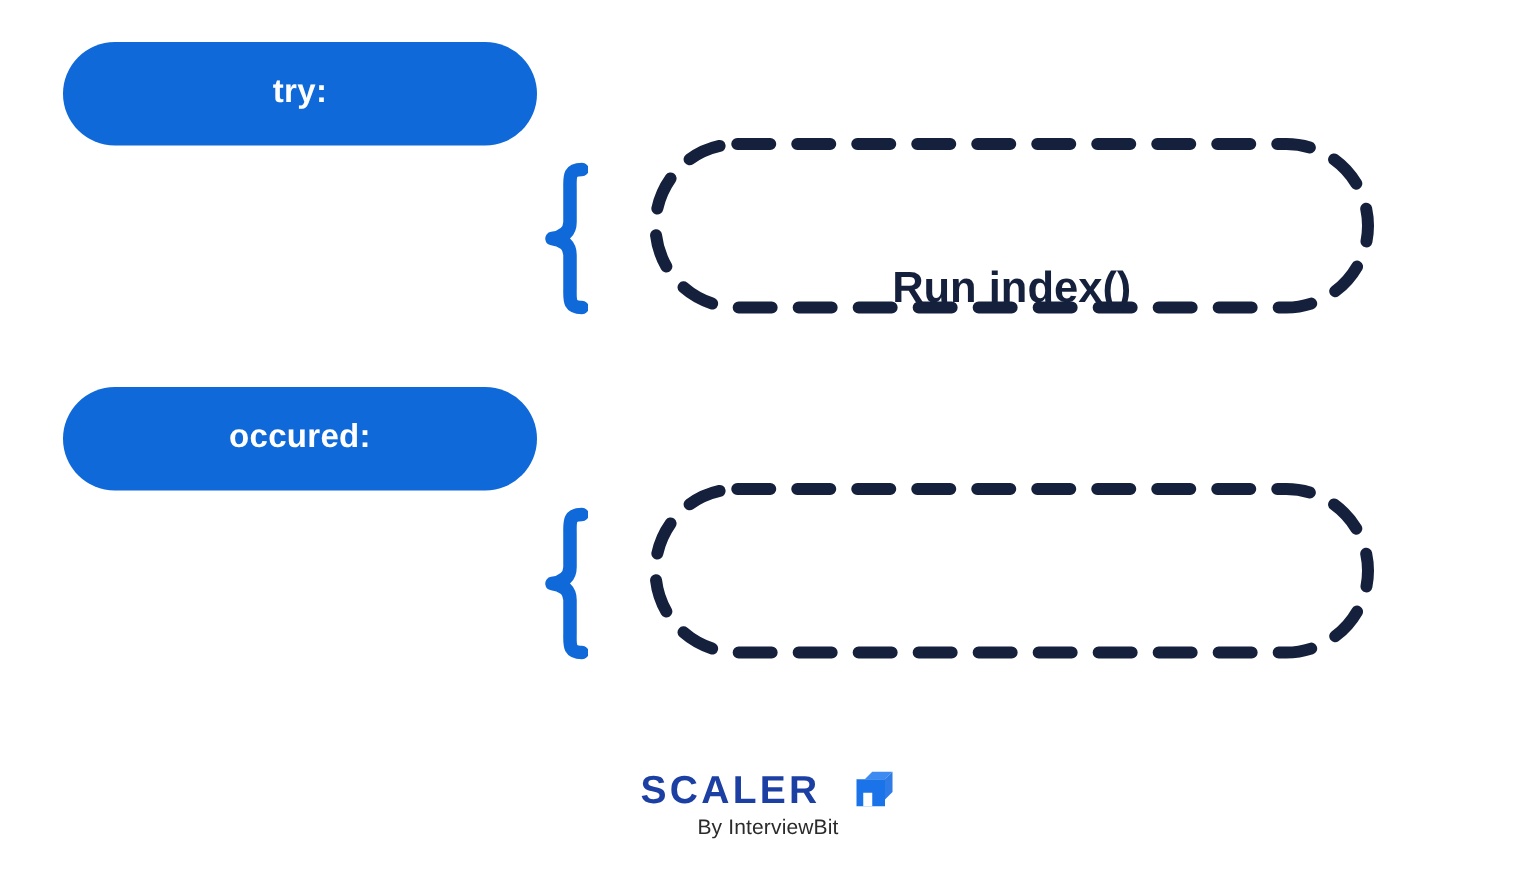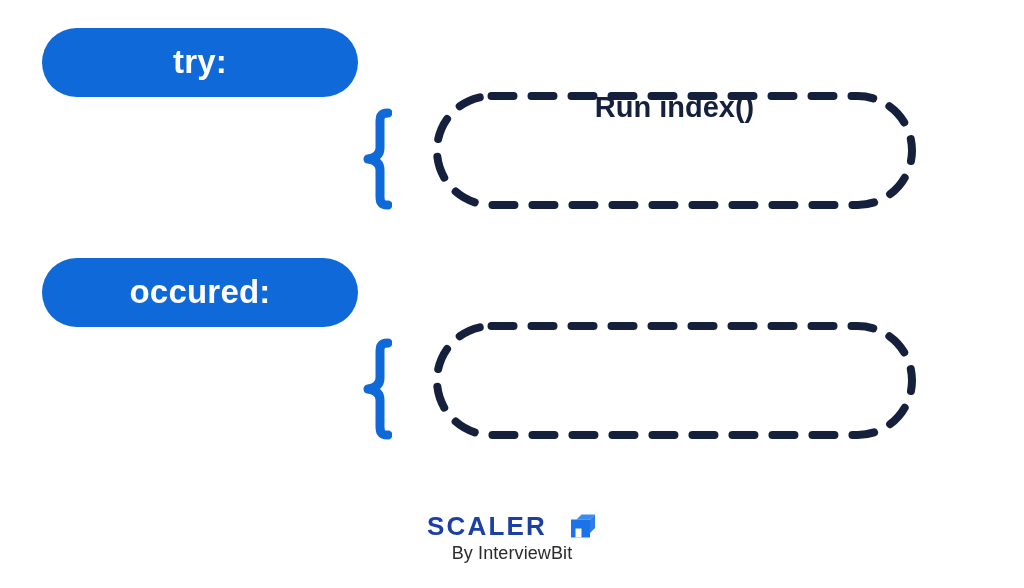--- a/index.html
+++ b/index.html
@@ -22,21 +22,21 @@
   
   .pill {
     position: absolute;
     display: flex;
     align-items: center;
     justify-content: center;
     background: #1069d8;
     border-radius: 999px;
     color: #ffffff;
     font-weight: bold;
-    font-size: 33px;
+    font-size: 22px;
     letter-spacing: 0.2px;
     line-height: 1;
     padding-bottom: 3px;
   }
   .pill-try    { left: 42px;  top: 28px;  width: 316px; height: 69px; }
   .pill-except { left: 42px;  top: 258px; width: 316px; height: 69px; }
 
   
   .brace {
     position: absolute;
@@ -48,21 +48,21 @@
     user-select: none;
   }
   .brace svg { display: block; }
   .brace-1 { left: 362px; top: 108px; }
   .brace-2 { left: 362px; top: 338px; }
 
   
   .dashbox {
     position: absolute;
     display: flex;
-    align-items: flex-start;
+    align-items: flex-end;
     justify-content: center;
   }
   .dashbox svg {
     position: absolute;
     inset: 0;
     width: 100%;
     height: 100%;
     overflow: visible;
   }
   .dashbox .label {
@@ -97,21 +97,21 @@
   .logo-word {
     color: #1c3fa4;
     font-weight: bold;
     font-size: 26px;
     letter-spacing: 2.2px;
     line-height: 1;
   }
   .logo-mark { display: block; }
   .logo-sub {
     color: #2b2b2b;
-    font-size: 18px;
+    font-size: 14px;
     line-height: 1.2;
     letter-spacing: 0.1px;
   }
 </style>
 </head>
 <body>
 
 <div id="canvas">
 
   <div class="pill pill-try">try:</div>

